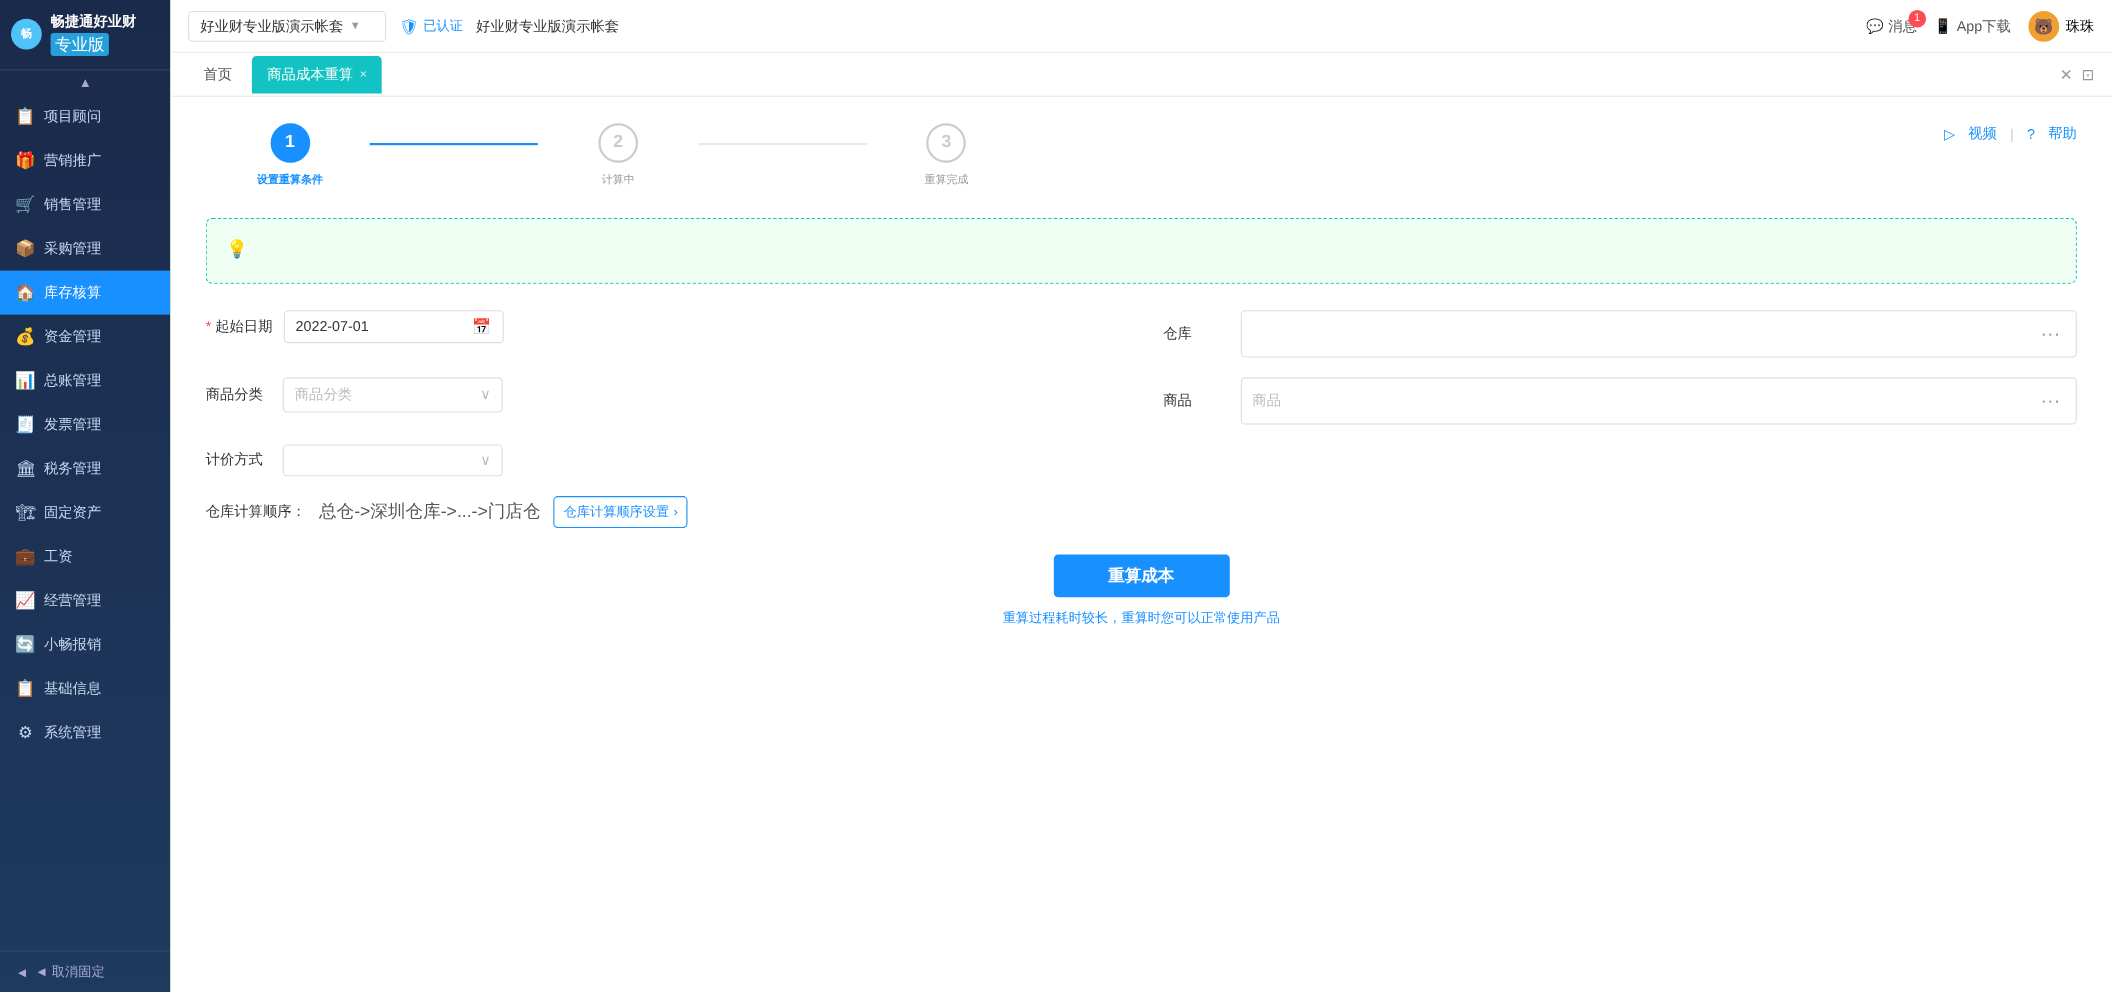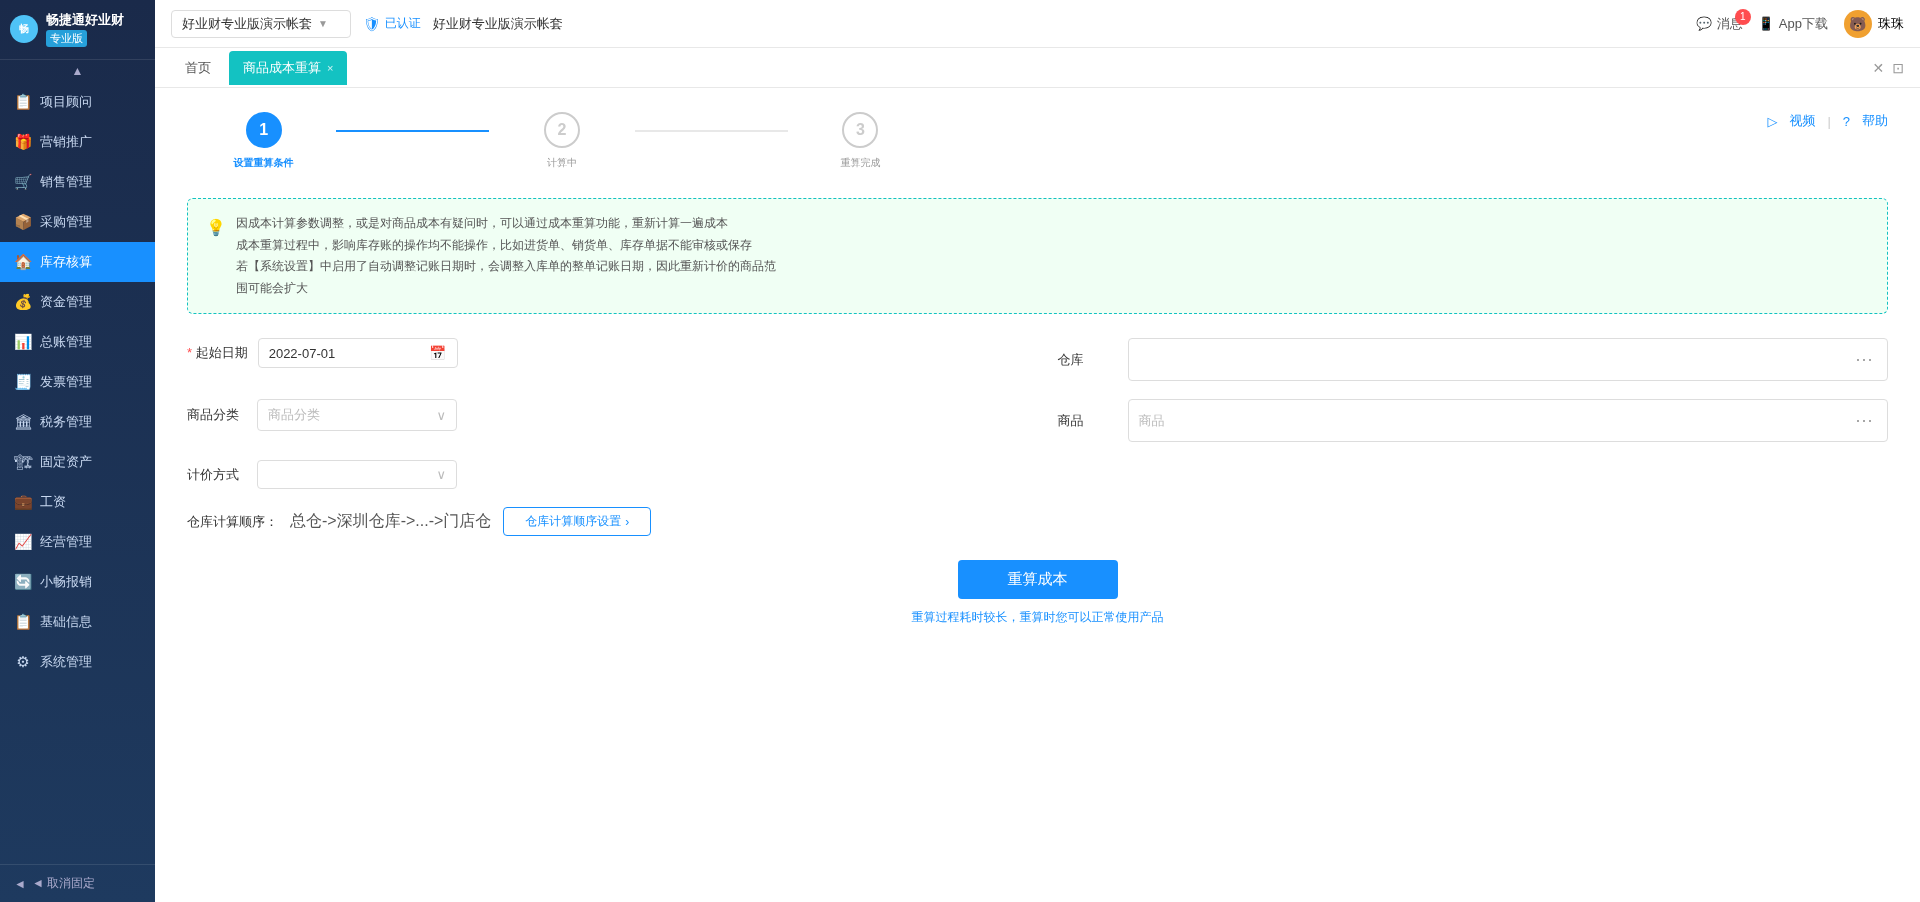--- a/index.html
+++ b/index.html
@@ -24,21 +24,21 @@
       border-bottom: 1px solid rgba(255,255,255,0.1);
     }
     .sidebar-logo {
       width: 28px; height: 28px;
       background: #4fc3f7;
       border-radius: 50%;
       display: flex; align-items: center; justify-content: center;
       font-size: 10px; color: #fff; font-weight: bold;
     }
     .sidebar-title { font-size: 13px; font-weight: bold; color: #fff; line-height: 1.2; }
-    .sidebar-badge { font-size: 11px; background: #26a0da; color: #fff; border-radius: 3px; padding: 1px 4px; margin-top: 2px; display: inline-block; }
+    .sidebar-badge { font-size: 15px; background: #26a0da; color: #fff; border-radius: 3px; padding: 1px 4px; margin-top: 2px; display: inline-block; }
     .sidebar-nav { flex: 1; overflow-y: auto; }
     .sidebar-nav::-webkit-scrollbar { width: 3px; }
     .sidebar-nav::-webkit-scrollbar-thumb { background: rgba(255,255,255,0.2); }
     .sidebar-item {
       display: flex; align-items: center; gap: 8px;
       padding: 11px 14px;
       cursor: pointer;
       color: #c8d8f0;
       font-size: 13px;
       transition: background 0.15s;
@@ -233,37 +233,38 @@
       gap: 12px;
       margin-bottom: 24px;
     }
     .warehouse-label { font-size: 13px; color: #333; }
     .warehouse-value { font-size: 16px; color: #555; }
     .warehouse-btn {
       border: 1px solid #1890ff;
       color: #1890ff;
       background: #fff;
       border-radius: 4px;
-      padding: 5px 21px;
+      padding: 5px 8px;
       font-size: 12px;
       cursor: pointer;
       display: flex; align-items: center; gap: 4px;
     }
 
     
     .main-btn-area { display: flex; flex-direction: column; align-items: center; gap: 10px; margin-top: 16px; }
     .recalc-btn {
       background: #1890ff;
       color: #fff;
       border: none;
       border-radius: 4px;
       padding: 10px 48px;
       font-size: 15px;
       cursor: pointer;
       min-width: 160px;
+      font-weight: bold;
     }
     .recalc-hint { font-size: 12px; color: #1890ff; }
 
     .video-help {
       position: absolute;
       right: 0;
       top: 0;
       display: flex;
       align-items: center;
       gap: 12px;
@@ -433,26 +434,20 @@
         <span>▷</span>
         <span>视频</span>
         <span class="sep">|</span>
         <span>?</span>
         <span>帮助</span>
       </div>
     </div>
 
     <div class="info-box">
       <span class="info-icon">💡</span>
-      <div>
-        <div>因成本计算参数调整，或是对商品成本有疑问时，可以通过成本重算功能，重新计算一遍成本</div>
-        <div>成本重算过程中，影响库存账的操作均不能操作，比如进货单、销货单、库存单据不能审核或保存</div>
-        <div>若【系统设置】中启用了自动调整记账日期时，会调整入库单的整单记账日期，因此重新计价的商品范</div>
-        <div>围可能会扩大</div>
-      </div>
     </div>
 
     <div class="form-section">
 
       <div class="form-row">
         <div class="form-field">
           <span class="form-label required">起始日期</span>
           <div class="form-input" style="min-width:200px; justify-content:space-between;">
             <span>2022-07-01</span>
             <span class="cal-icon">📅</span>

